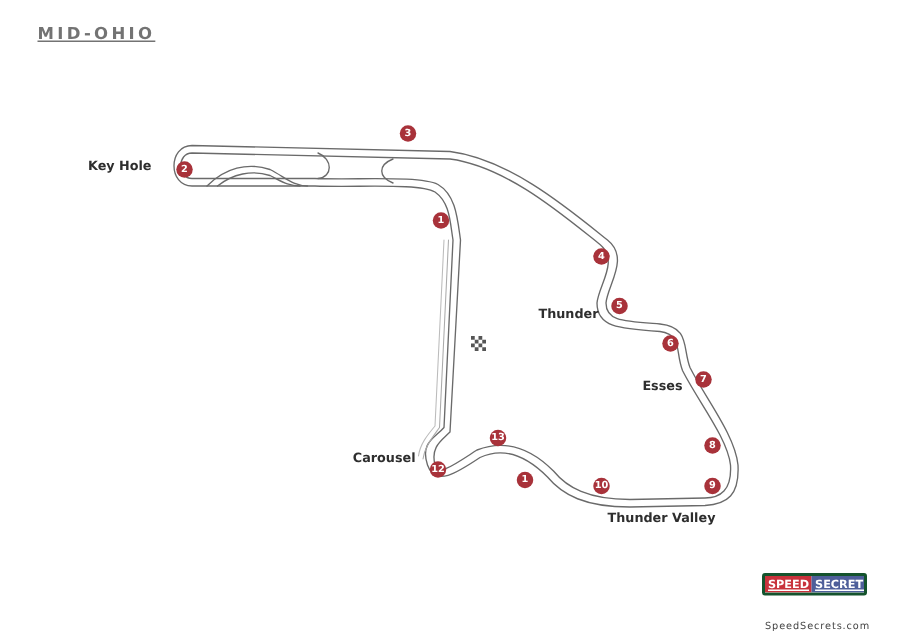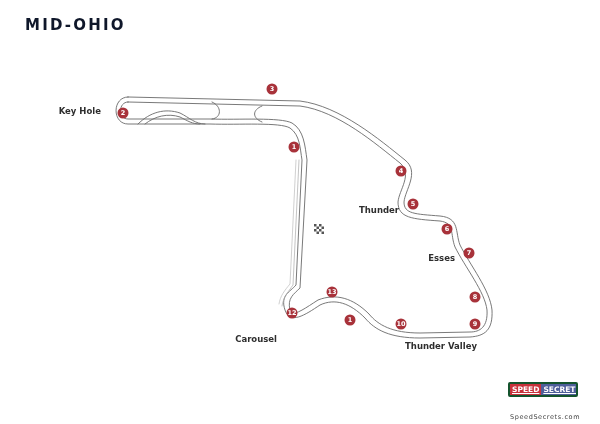--- a/index.html
+++ b/index.html
@@ -1,19 +1,19 @@
 <!DOCTYPE html>
 <html><head>
   <meta charset="utf-8">
   <style>
     html, body { margin: 0; padding: 0; background: #ffffff; }
     body { width: 600px; height: 424px; position: relative; overflow: hidden; font-family: "DejaVu Sans", "Liberation Sans", sans-serif; }
     .title {
       position: absolute; left: 25px; top: 16px;
-      font-size: 15px; font-weight: bold; letter-spacing: 2.2px; color: #0f172a;
+      font-size: 11px; font-weight: bold; letter-spacing: 2.2px; color: #737373; text-decoration: underline;
     }
     svg.map { position: absolute; left: 0; top: 0; }
     .turn {
       position: absolute; width: 11px; height: 11px; border-radius: 50%;
       background: #a8323a; color: #fff; font-size: 6.5px; font-weight: bold;
       display: flex; align-items: center; justify-content: center;
       transform: translate(-50%, -50%); line-height: 1;
     }
     .label {
       position: absolute; font-size: 8.5px; font-weight: bold; color: #2e2e2e;
@@ -75,21 +75,21 @@
   <div class="turn" style="left:475px;top:324px">9</div>
   <div class="turn" style="left:401px;top:324px">10</div>
   <div class="turn" style="left:350px;top:320px">1</div>
   <div class="turn" style="left:292px;top:313px">12</div>
   <div class="turn" style="left:332px;top:292px">13</div>
 </div>
 
 <div class="label right" style="left:101px;top:111px">Key Hole</div>
 <div class="label right" style="left:399px;top:210px">Thunder</div>
 <div class="label right" style="left:455px;top:258px">Esses</div>
-<div class="label right" style="left:277px;top:339px">Carousel</div>
+<div class="label right" style="left:277px;top:306px">Carousel</div>
 <div class="label center" style="left:441px;top:346px">Thunder Valley</div>
 
 <div class="logo">
   <div class="logo-box">
     <span class="logo-a">SPEED</span>
     <span class="logo-b">SECRETS</span>
   </div>
   <div class="logo-url">SpeedSecrets.com</div>
 </div>
 

